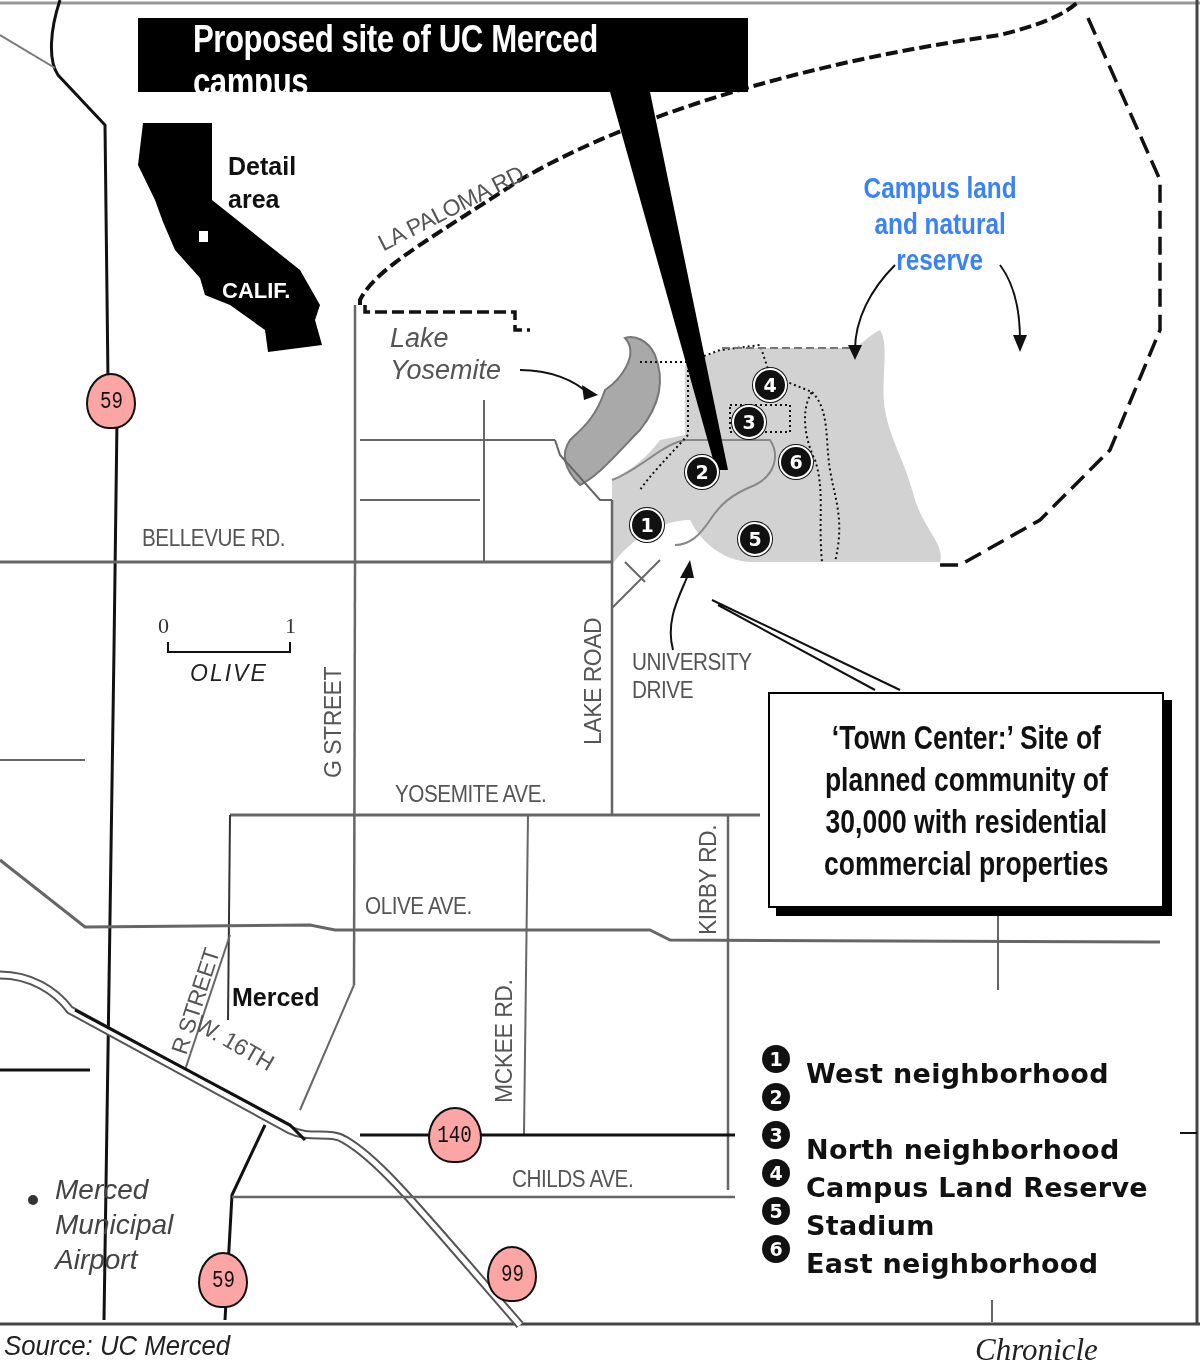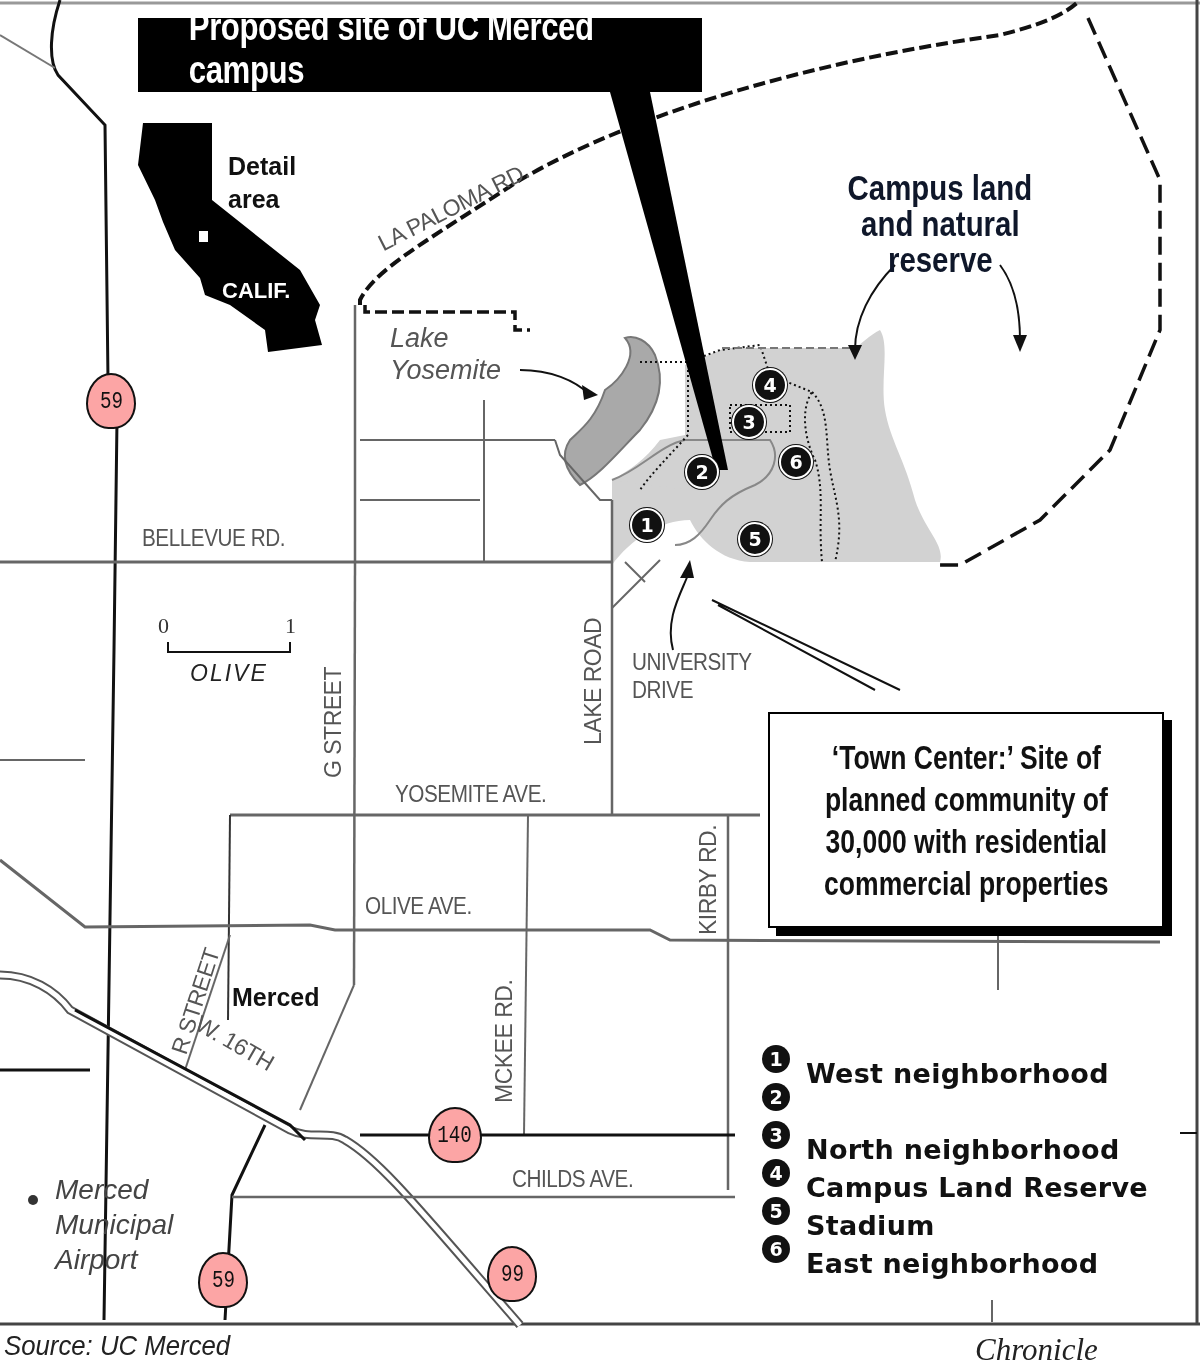--- a/index.html
+++ b/index.html
@@ -1,24 +1,24 @@
 <!DOCTYPE html>
 <html><head>
 <meta charset="utf-8">
 <style>
   html, body { margin:0; padding:0; background:#fff; }
   #map { position:relative; width:1200px; height:1365px; background:#fff; overflow:hidden; font-family:"Liberation Sans", sans-serif; color:#111; }
   svg.layer { position:absolute; left:0; top:0; width:1200px; height:1365px; }
   .lbl { position:absolute; white-space:nowrap; line-height:1; }
   .road-lbl { font-family:"Liberation Sans", sans-serif; font-size:23px; color:#555; letter-spacing:-0.5px; transform:scaleX(0.9); transform-origin:left top; }
-  .title-box { position:absolute; left:138px; top:18px; width:564px; height:74px; background:#000; color:#fff; font-family:"Liberation Sans Narrow","Liberation Sans", sans-serif; font-weight:bold; font-size:38px; display:flex; align-items:flex-end; justify-content:center; letter-spacing:-0.5px; }
+  .title-box { position:absolute; left:138px; top:18px; width:610px; height:74px; background:#000; color:#fff; font-family:"Liberation Sans Narrow","Liberation Sans", sans-serif; font-weight:bold; font-size:38px; display:flex; align-items:flex-start; justify-content:center; letter-spacing:-0.5px; }
   .title-box span { display:inline-block; transform:scaleX(0.82); }
-  .cond { font-family:"Liberation Sans", sans-serif; font-weight:bold; font-size:35px; color:#0f172a; text-align:center; line-height:36px; }
+  .cond { font-family:"Liberation Sans", sans-serif; font-weight:bold; font-size:29px; color:#3b82f6; text-align:center; line-height:36px; }
   .cond span.sq { display:inline-block; transform:scaleX(0.84); }
-  .town-box { position:absolute; left:768px; top:692px; width:392px; height:212px; background:#fff; border:2px solid #000; box-shadow:8px 8px 0 #000; display:flex; align-items:center; justify-content:center;margin-top:20px; }
+  .town-box { position:absolute; left:768px; top:692px; width:392px; height:212px; background:#fff; border:2px solid #000; box-shadow:8px 8px 0 #000; display:flex; align-items:center; justify-content:center; }
   .town-box .txt { font-family:"Liberation Sans", sans-serif; font-weight:bold; font-size:34px; line-height:42px; text-align:center; transform:scaleX(0.78); white-space:nowrap; }
   .legend { position:absolute; left:762px; top:1040px; }
   .legend-item { display:flex; align-items:center; height:38px; }
   .legend-num { width:28px; height:28px; border-radius:50%; background:#111; color:#fff; font-family:"DejaVu Sans", sans-serif; font-weight:bold; font-size:19px; display:flex; align-items:center; justify-content:center; margin-right:16px; }
   .legend-txt { font-family:"DejaVu Sans", sans-serif; font-weight:bold; font-size:27px; color:#111; letter-spacing:0.3px;margin-top:28px; }
   .marker { position:absolute; width:30px; height:30px; border-radius:50%; background:#111; color:#fff; border:2px solid #fff; box-shadow:0 0 0 1px #111; font-family:"DejaVu Sans", sans-serif; font-weight:bold; font-size:19px; display:flex; align-items:center; justify-content:center; }
   .shield { position:absolute; width:46px; height:52px; border:2.5px solid #111; border-radius:50% 50% 45% 45% / 55% 55% 45% 45%; background:#fca5a5; display:flex; align-items:center; justify-content:center; font-family:Liberation Mono, monospace; font-size:24px; color:#111; }
   .shield span { transform:scaleX(0.8); display:inline-block; }
   .italic { font-style:italic; }
   .footer-src { position:absolute; left:4px; top:1330px; font-family:"Liberation Sans", sans-serif; font-style:italic; font-size:28px; color:#222; transform:scaleX(0.92); transform-origin:left top; }

